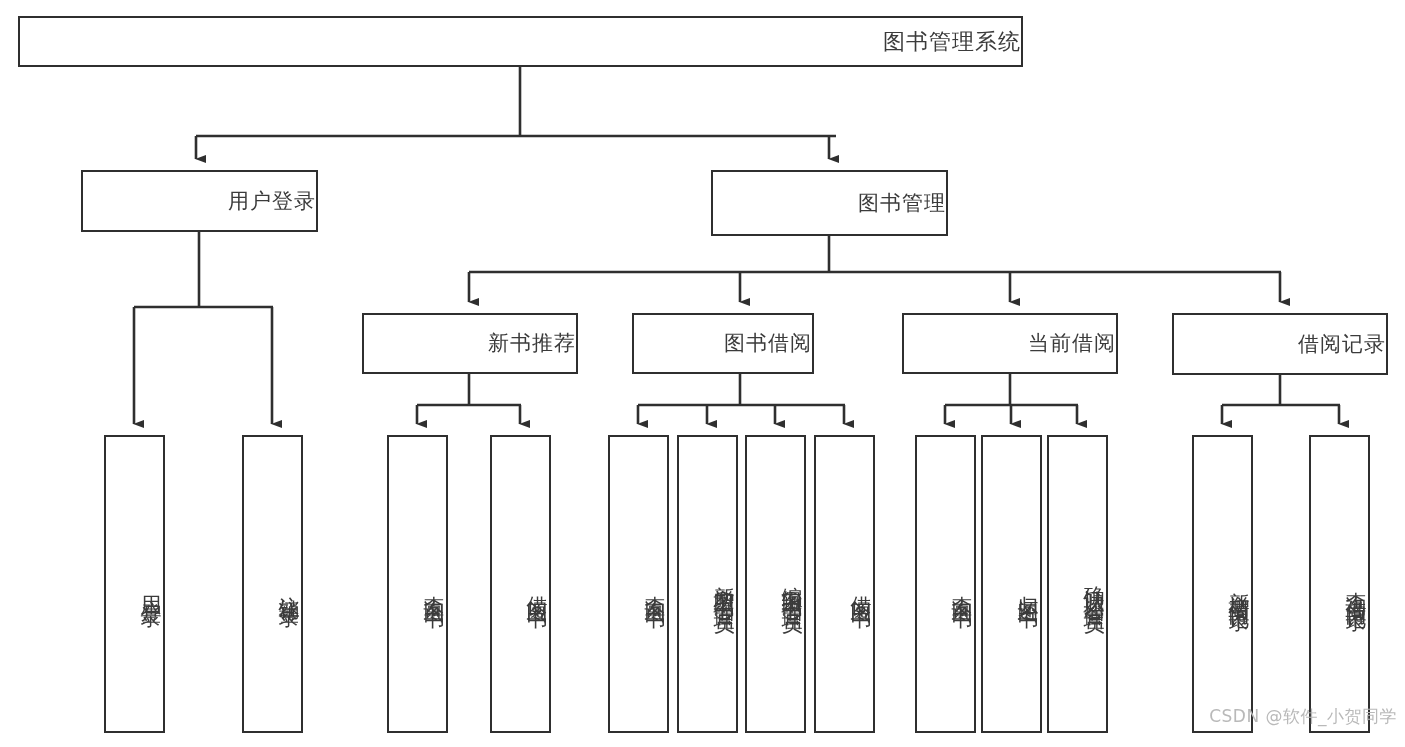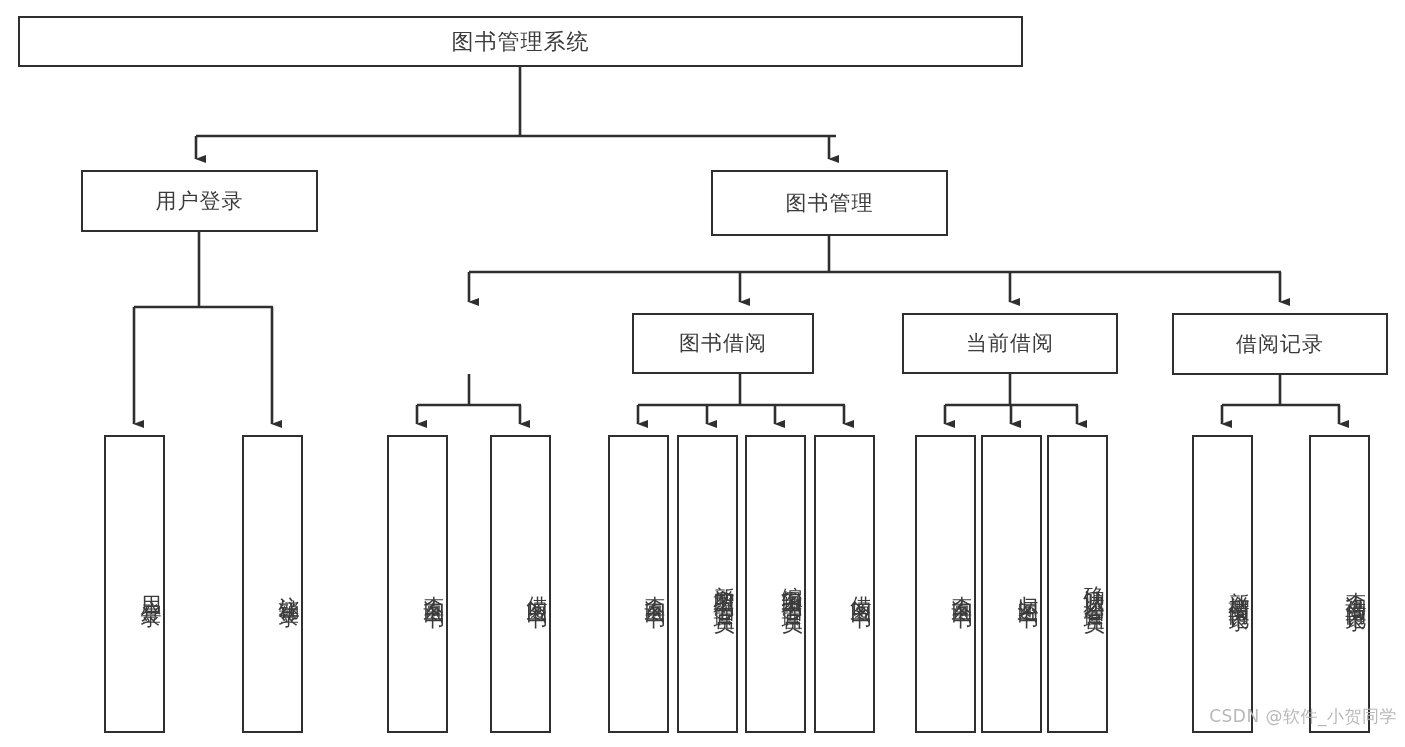--- a/index.html
+++ b/index.html
@@ -13,21 +13,21 @@
   #stage { position:absolute; left:0; top:0; width:1405px; height:747px; }
 
   
   .node {
     position:absolute;
     box-sizing:border-box;
     background:#ffffff;
     border:2.5px solid #2f2f2f;
     display:flex;
     align-items:center;
-    justify-content:center;
+    justify-content:flex-end;
     color:#3b3b3b;
     letter-spacing:1px;
   }
   .node.h {            
     font-size:21px;
     line-height:1;
   }
   .node.root { font-size:22px; }
   .node.v {            
     writing-mode:vertical-rl;
@@ -118,20 +118,23 @@
     <span>图书管理系统</span>
   </div>
 
   <div class="node h" style="left:81px; top:170px; width:237px; height:62px;">
     <span>用户登录</span>
   </div>
   <div class="node h" style="left:711px; top:170px; width:237px; height:66px;">
     <span>图书管理</span>
   </div>
 
+  <div class="node h" style="left:362px; top:313px; width:216px; height:61px;">
+    <span>新书推荐</span>
+  </div>
   <div class="node h" style="left:632px; top:313px; width:182px; height:61px;">
     <span>图书借阅</span>
   </div>
   <div class="node h" style="left:902px; top:313px; width:216px; height:61px;">
     <span>当前借阅</span>
   </div>
   <div class="node h" style="left:1172px; top:313px; width:216px; height:62px;">
     <span>借阅记录</span>
   </div>
 

